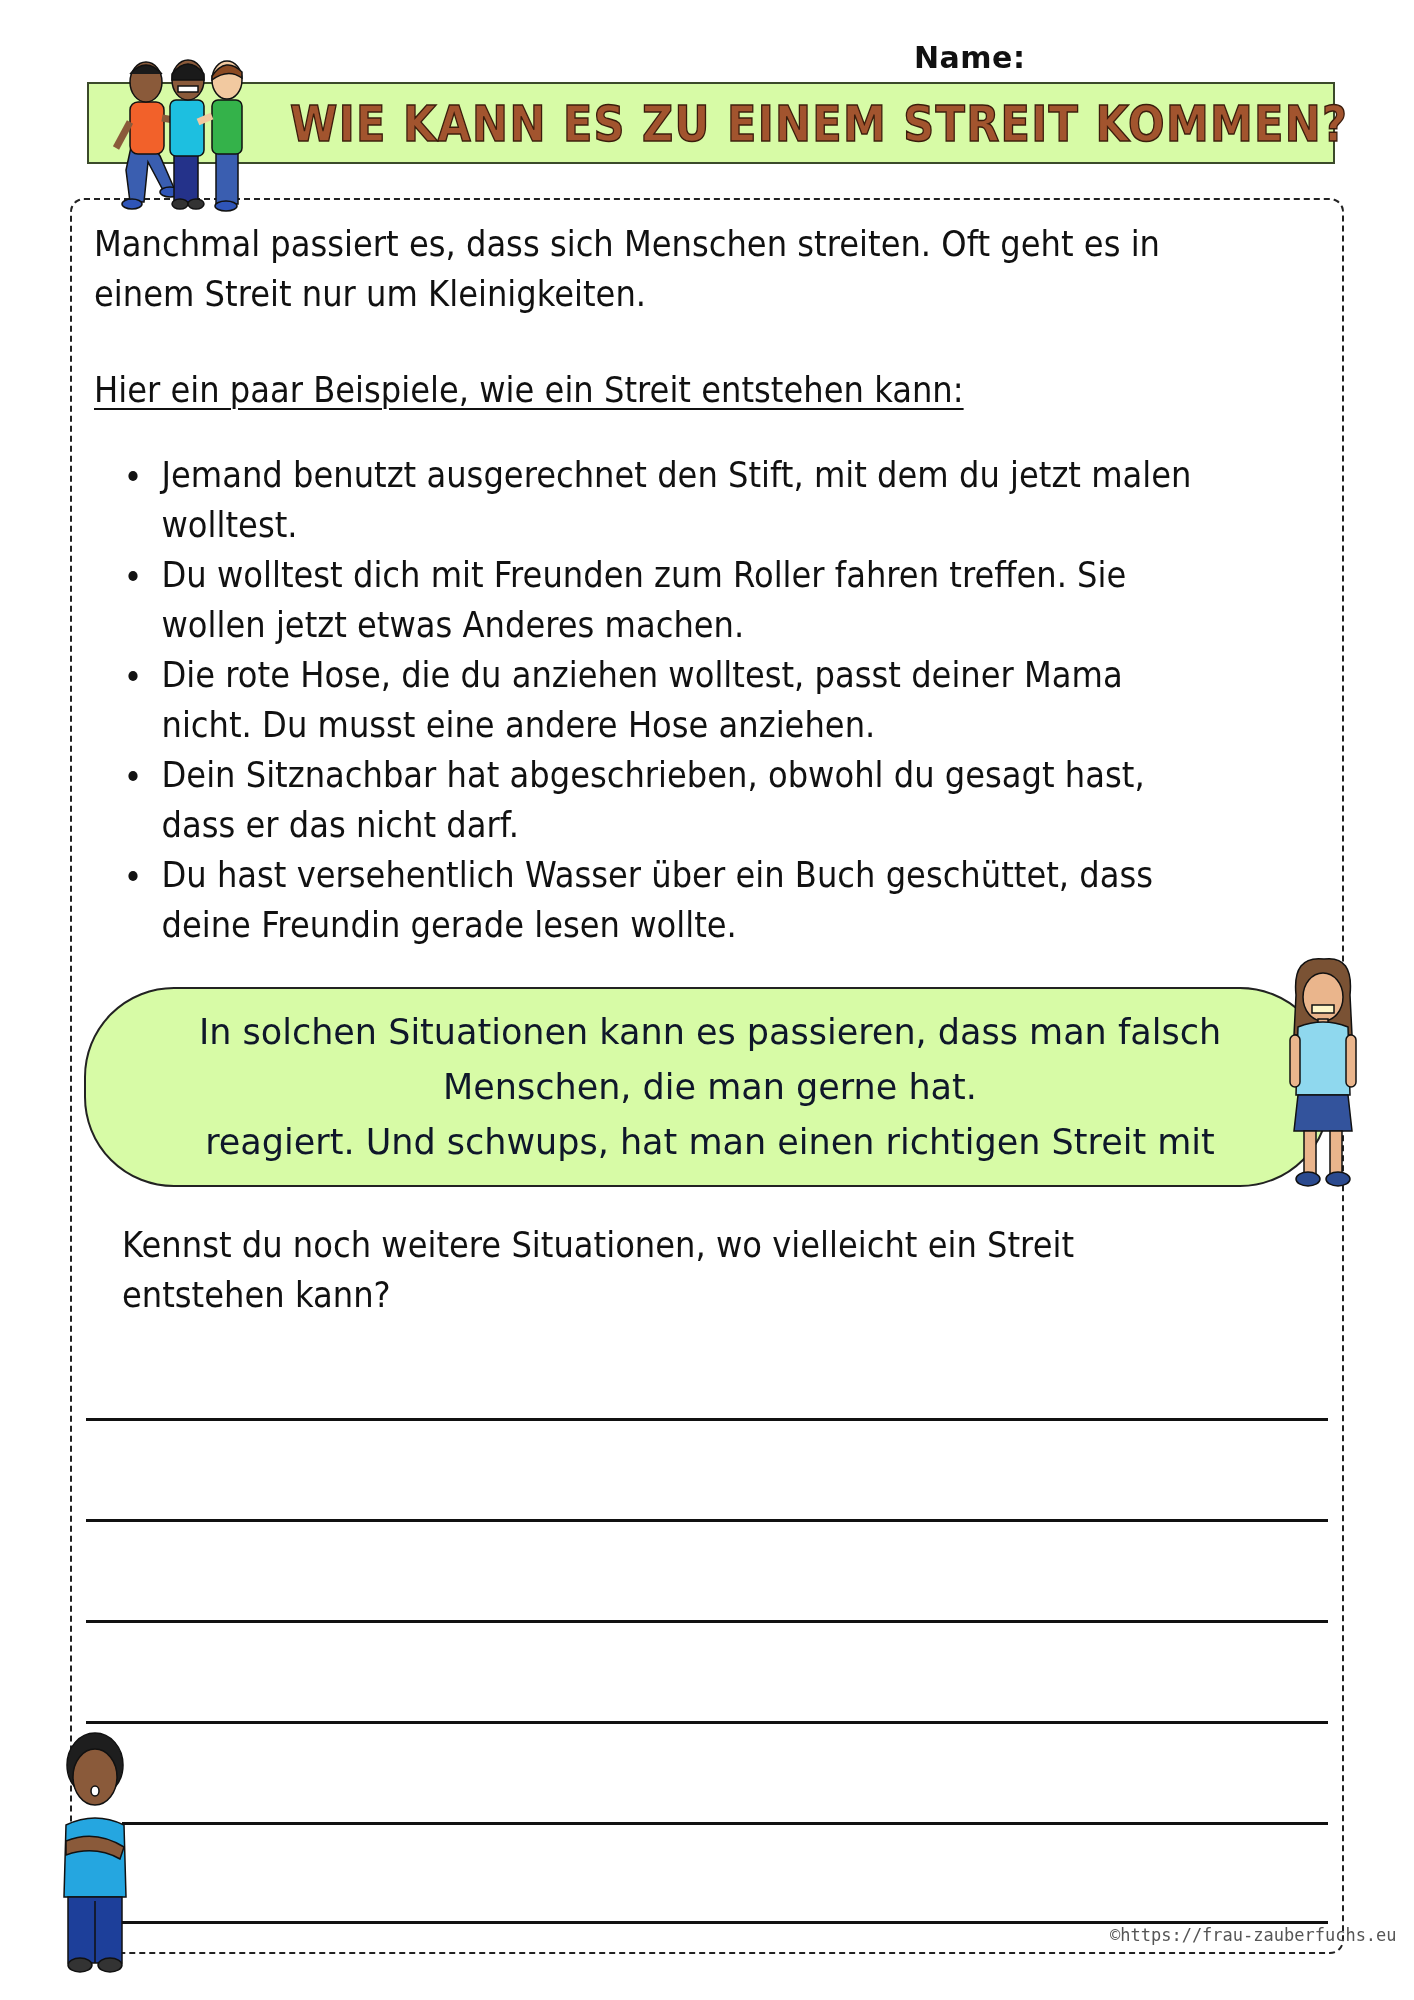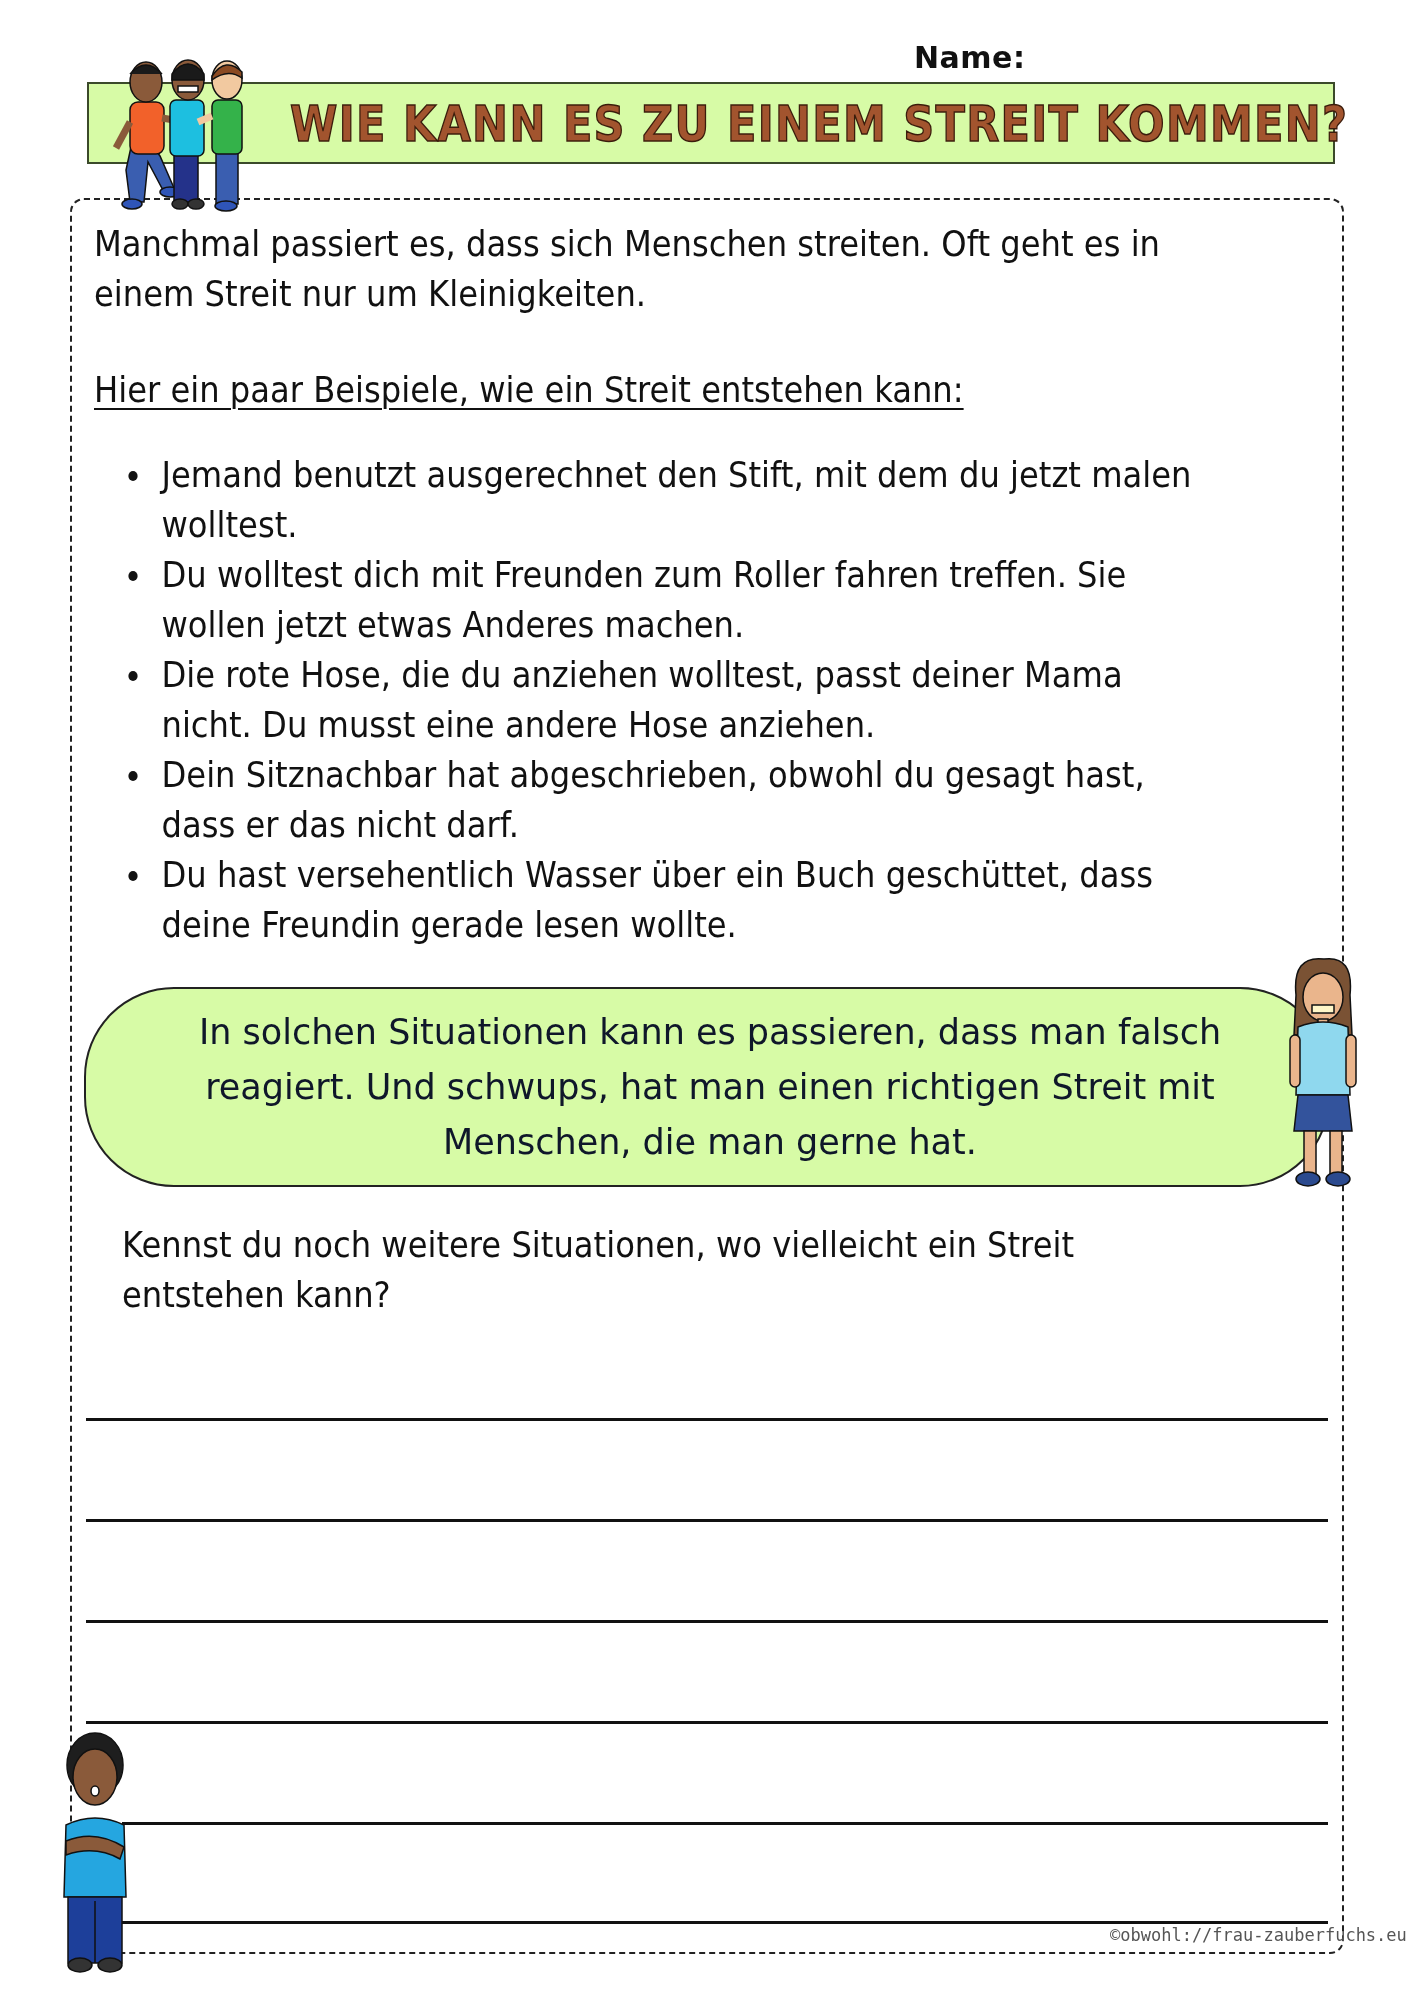--- a/index.html
+++ b/index.html
@@ -105,22 +105,22 @@
   <li>
     <span class="dot"></span>
     <div>Du hast versehentlich Wasser über ein Buch geschüttet, dass</div>
     <div>deine Freundin gerade lesen wollte.</div>
   </li>
 </ul>
 
 <div class="abs pill"></div>
 <div class="abs pill-text">
   <div>In solchen Situationen kann es passieren, dass man falsch</div>
+  <div>Menschen, die man gerne hat.</div>
   <div>reagiert. Und schwups, hat man einen richtigen Streit mit</div>
-  <div>Menschen, die man gerne hat.</div>
 </div>
 
 <div class="abs" style="left:1288px; top:955px;">
   <svg width="70" height="240" viewBox="0 0 70 240">
     <g stroke="#111" stroke-width="1.5">
       <path d="M8 40 Q4 0 36 4 Q66 0 62 40 L64 80 L6 80 Z" fill="#7a5234"></path>
       <ellipse cx="35" cy="42" rx="20" ry="24" fill="#eab58c"></ellipse>
       <rect x="24" y="50" width="22" height="8" fill="#fff6c8"></rect>
       <rect x="30" y="64" width="10" height="10" fill="#eab58c"></rect>
       <path d="M10 72 Q35 62 60 72 L62 140 L8 140 Z" fill="#8fd8ee"></path>
@@ -156,13 +156,13 @@
       <path d="M16 100 Q45 86 74 100 L76 172 L14 172 Z" fill="#25a6e0"></path>
       <path d="M16 116 Q45 104 74 122 L70 134 Q45 120 16 130 Z" fill="#8a5a3a"></path>
       <rect x="18" y="172" width="54" height="66" fill="#1d3f9a"></rect>
       <line x1="45" y1="176" x2="45" y2="238"></line>
       <ellipse cx="30" cy="240" rx="12" ry="7" fill="#333"></ellipse>
       <ellipse cx="60" cy="240" rx="12" ry="7" fill="#333"></ellipse>
     </g>
   </svg>
 </div>
 
-<div class="abs footer">©obwohl://frau-zauberfuchs.eu</div>
+<div class="abs footer">©https://frau-zauberfuchs.eu</div>
 
 </body></html>

